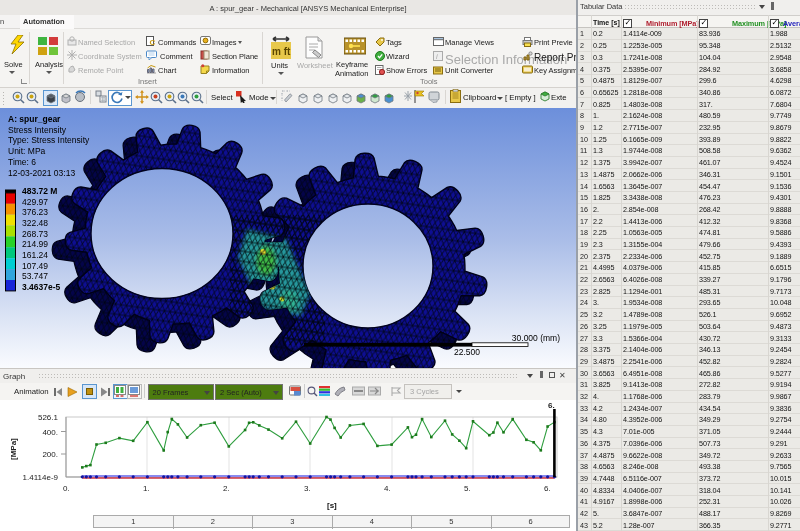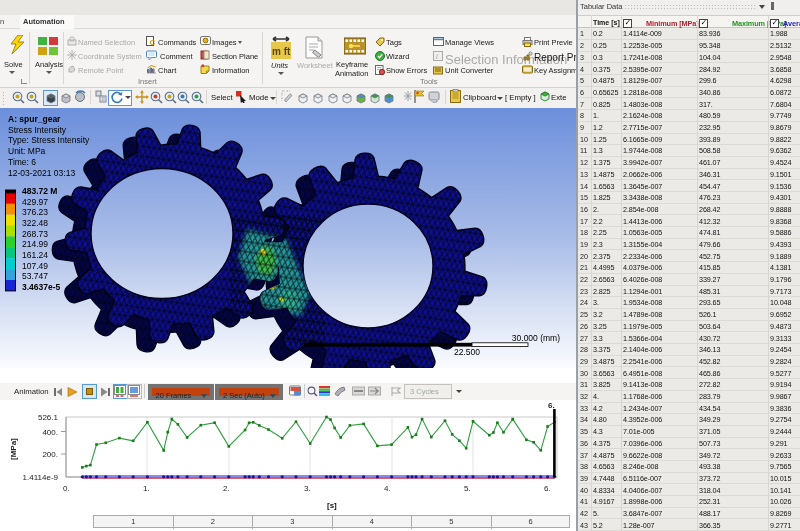--- a/index.html
+++ b/index.html
@@ -13,27 +13,28 @@
 .c0 { left:2px; width:11px; color:#222; }
 .c1 { left:15px; }
 .c2 { left:45px; }
 .c3 { left:121px; }
 .c4 { left:192px; }
 .colline { position:absolute; top:15px; bottom:0; width:1px; background:#d8d6d1; }
 .axlbl { font-size:8px; fill:#222; font-family:"Liberation Sans",sans-serif; }
 .leg { font-size:8.5px; fill:#000; font-family:"Liberation Sans",sans-serif; }
 .cb { position:absolute; width:9px; height:9px; background:#fff; border:1px solid #444; top:3px; }
 .cb:after { content:"\2713"; position:absolute; left:0.5px; top:-2px; font-size:8px; color:#000; }
-.ddown { position:absolute; height:16px; background:#c2410c; border:4px solid #737373; font-size:7.5px; color:#222; line-height:15px; padding-left:4px; }
+.ddown { position:absolute; height:16px; background:#4d7c0f; border:1px solid #737373; font-size:7.5px; color:#222; line-height:15px; padding-left:4px; }
 .dar { position:absolute; right:3px; top:6px; width:0; height:0; border-left:3px solid transparent; border-right:3px solid transparent; border-top:4px solid #444; }
 </style></head>
 <body>
 <div id="root">
 
 <div class="abs" style="left:0;top:0;width:576px;height:14.5px;background:#e9e7e4;"></div>
+<div class="abs" style="left:20px;top:4px;width:576px;text-align:center;font-size:7.5px;color:#333;">A : spur_gear - Mechanical [ANSYS Mechanical Enterprise]</div>
 
 <div class="abs" style="left:0;top:14.5px;width:576px;height:14.5px;background:#f4f3f2;border-bottom:1px solid #dcdad7;"></div>
 <div class="abs" style="left:20px;top:14.5px;width:54px;height:14px;background:#fbfafa;"></div>
 <div class="abs" style="left:0;top:17px;font-size:7.5px;color:#444;">n</div>
 <div class="abs" style="left:23px;top:17px;font-size:7.5px;color:#333;font-weight:bold;">Automation</div>
 
 <div class="abs" id="ribbon" style="left:0;top:29px;width:576px;height:59px;background:#f5f4f2;border-bottom:1px solid #d5d2ce;">
   <svg class="ic" style="left:7px;top:6px" width="22" height="20" viewBox="0 0 22 20">
         <polygon points="11,0 4,9 9,9 5,19 17,7 11,7 16,0" fill="#ffd700" stroke="#8a7000" stroke-width="0.8"></polygon>
       </svg>
@@ -95,21 +96,21 @@
         <circle cx="2.8" cy="1.8" r="1.5" fill="#d04038"></circle>
       </svg>
   <div class="abs" style="left:212px;top:36.5px;font-size:7.5px;color:#1a1a1a;">Information</div>
   <div class="abs" style="left:138px;top:48px;font-size:7.5px;color:#777;">Insert</div>
   <div class="vsep" style="left:262px;top:3px;height:52px;"></div>
   <svg class="ic" style="left:271px;top:7px" width="20" height="23" viewBox="0 0 20 23">
         <rect x="0" y="6" width="20" height="17" fill="#e8c84a"></rect>
         <path d="M2 3 h16 M2 3 l3 -2.2 M2 3 l3 2.2 M18 3 l-3 -2.2 M18 3 l-3 2.2" stroke="#333" stroke-width="1.6" fill="none"></path>
         <text x="1" y="19" font-size="10" font-weight="bold" fill="#5a4500">m ft</text>
       </svg>
-  <div class="abs" style="left:271px;top:32px;font-size:7.5px;color:#222;font-style:italic;">Units</div>
+  <div class="abs" style="left:271px;top:32px;font-size:7.5px;color:#222;">Units</div>
   <div class="abs" style="left:278px;top:43px;width:0;height:0;border-left:3px solid transparent;border-right:3px solid transparent;border-top:3.5px solid #555;"></div>
   <svg class="ic" style="left:305px;top:7px" width="18" height="23" viewBox="0 0 18 23">
         <path d="M1 1 h12 l4 4 v17 h-16 z" fill="#fdfdfd" stroke="#999"></path>
         <path d="M13 1 v4 h4" fill="#e0e0e0" stroke="#999"></path>
         <path d="M4 8 h9 M4 11 h9 M4 14 h6" stroke="#aaa" stroke-width="1"></path>
         <path d="M10 14 l6 5 -2.5 2.5 -6 -5 z" fill="#ccc" stroke="#888"></path>
       </svg>
   <div class="abs gray" style="left:297px;top:32px;font-size:7.5px;">Worksheet</div>
   <svg class="ic" style="left:344px;top:7px" width="22" height="20" viewBox="0 0 22 20">
         <rect x="0" y="2" width="22" height="16" fill="#b8922a" stroke="#6a5010"></rect>
@@ -379,20 +380,28 @@
 <text x="22" y="258.1" class="leg">161.24</text>
 <text x="22" y="268.8" class="leg">107.49</text>
 <text x="22" y="279.4" class="leg">53.747</text>
 <text x="22" y="290.1" class="leg" font-weight="bold">3.4637e-5</text>
 <rect x="304" y="342.8" width="168" height="3.8" fill="#000"></rect>
 <rect x="472" y="342.8" width="56" height="3.8" fill="#fff" stroke="#000" stroke-width="0.8"></rect>
 <text x="560" y="341" text-anchor="end" font-size="8.5" fill="#000" font-family="Liberation Sans">30.000 (mm)</text>
 <text x="467" y="355" text-anchor="middle" font-size="8.5" fill="#000" font-family="Liberation Sans">22.500</text>
 </svg>
 
+<div class="abs" style="left:0;top:368px;width:576px;height:14.5px;background:#f0efed;border-top:1px solid #c9c6c2;">
+  <div class="abs" style="left:3px;top:2.5px;font-size:8px;color:#333;">Graph</div>
+  <div class="abs dots" style="left:38px;top:4px;width:480px;height:7px;"></div>
+  <div class="abs" style="left:527px;top:5px;width:0;height:0;border-left:3.5px solid transparent;border-right:3.5px solid transparent;border-top:4px solid #444;"></div>
+  <div class="abs" style="left:540px;top:2px;width:3px;height:7px;background:#666;"></div>
+  <div class="abs" style="left:549px;top:3px;width:6px;height:6px;border:1px solid #555;"></div>
+  <div class="abs" style="left:559px;top:2px;font-size:8px;color:#444;">✕</div>
+</div>
 <div class="abs" id="gtb" style="left:0;top:383px;width:576px;height:17px;background:#f5f4f2;">
   <div class="abs" style="left:14px;top:4px;font-size:7.8px;color:#222;">Animation</div>
   <svg class="ic" style="left:53px;top:3.5px" width="10" height="10">
         <path d="M2 1 v8" stroke="#333" stroke-width="1.4"></path>
         <path d="M9 1 L3.5 5 L9 9 Z" fill="#888"></path>
       </svg>
   <svg class="ic" style="left:67px;top:3.5px" width="11" height="10">
         <path d="M1 0.5 L10 5 L1 9.5 Z" fill="#e8a020" stroke="#9a6a00" stroke-width="0.6"></path>
       </svg>
   <div class="abs" style="left:82px;top:0.5px;width:15px;height:15px;background:#d6e6f8;border:1px solid #5a96d0;"></div>
@@ -749,21 +758,21 @@
         <span class="c1">2.375</span>
         <span class="c2">2.2334e-006</span>
         <span class="c3">452.75</span>
         <span class="c4">9.1889</span>
       </div>
 <div class="trow" style="top:262.20px">
         <span class="c0">21</span>
         <span class="c1">4.4995</span>
         <span class="c2">4.0379e-006</span>
         <span class="c3">415.85</span>
-        <span class="c4">4.1381</span>
+        <span class="c4">6.6515</span>
       </div>
 <div class="trow" style="top:273.89px">
         <span class="c0">22</span>
         <span class="c1">2.6563</span>
         <span class="c2">6.4026e-008</span>
         <span class="c3">339.27</span>
         <span class="c4">9.1796</span>
       </div>
 <div class="trow" style="top:285.59px">
         <span class="c0">23</span>

